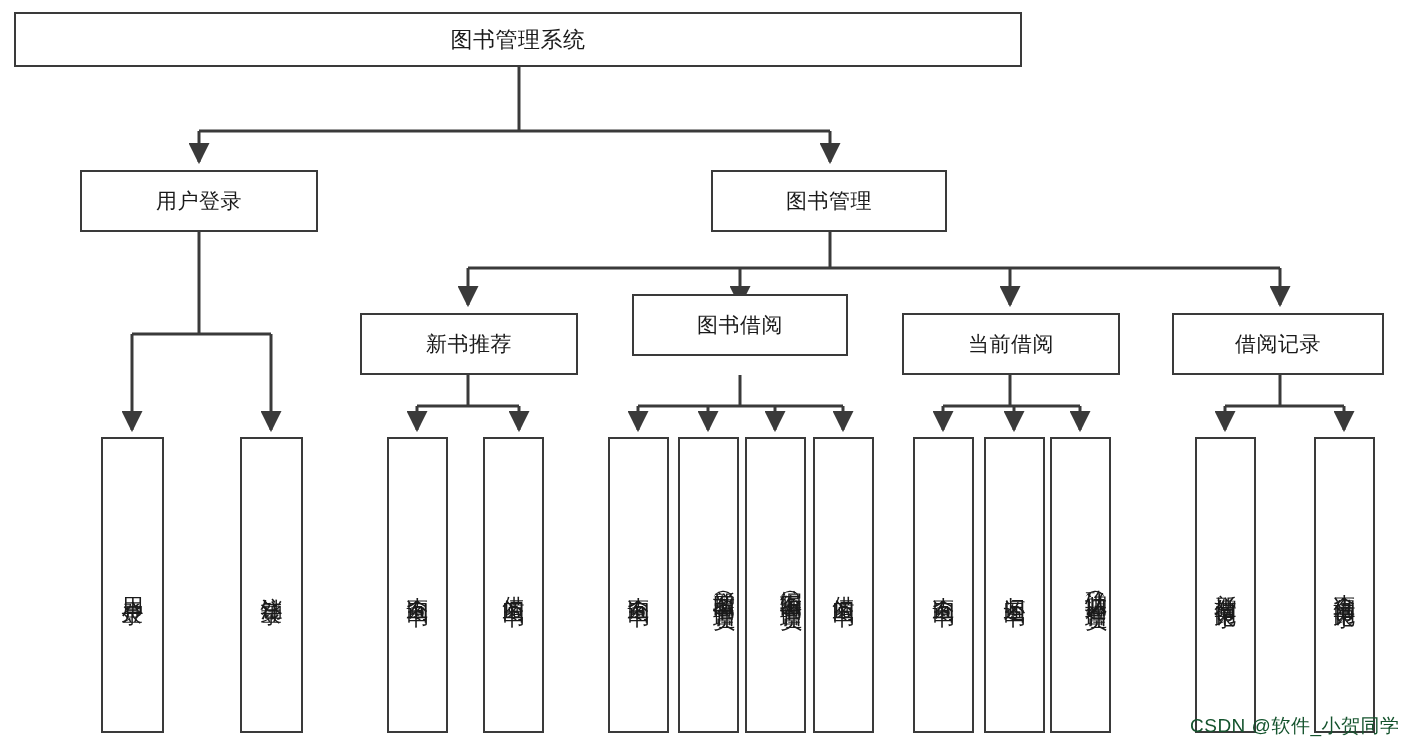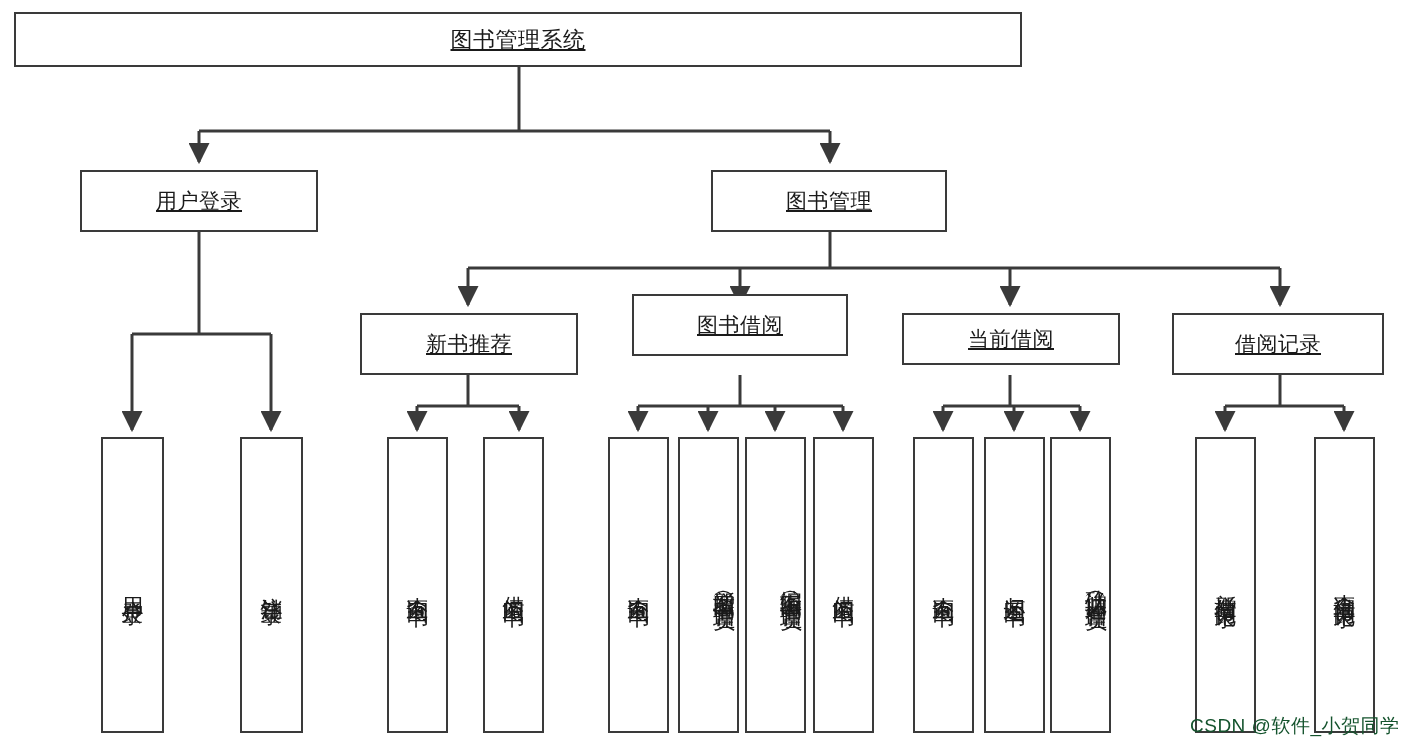--- a/index.html
+++ b/index.html
@@ -32,21 +32,20 @@
     display: flex;
     align-items: center;
     justify-content: center;
     color: #1a1a1a;
     line-height: 1.18;
     text-align: center;
   }
   .node-h {
     font-size: 21px;
     letter-spacing: 0.5px;
-    text-decoration: underline;
   }
   .node-root {
     font-size: 22px;
   }
   .node-v {
     writing-mode: vertical-rl;
     text-orientation: upright;
     font-size: 22px;
     letter-spacing: 3px;
     padding: 8px 0;
@@ -120,21 +119,21 @@
     </g>
   </svg>
 
   <div class="node node-h node-root" style="left:14px; top:12px; width:1008px; height:55px;">图书管理系统</div>
 
   <div class="node node-h" style="left:80px; top:170px; width:238px; height:62px;">用户登录</div>
   <div class="node node-h" style="left:360px; top:313px; width:218px; height:62px;">新书推荐</div>
 
   <div class="node node-h" style="left:711px; top:170px; width:236px; height:62px;">图书管理</div>
   <div class="node node-h" style="left:632px; top:294px; width:216px; height:62px;">图书借阅</div>
-  <div class="node node-h" style="left:902px; top:313px; width:218px; height:52px;">当前借阅</div>
+  <div class="node node-h" style="left:902px; top:313px; width:218px; height:62px;">当前借阅</div>
   <div class="node node-h" style="left:1172px; top:313px; width:212px; height:62px;">借阅记录</div>
 
   <div class="node node-v center-v" style="left:101px; top:437px; width:63px; height:296px;">用户登录</div>
   <div class="node node-v center-v" style="left:240px; top:437px; width:63px; height:296px;">注销登录</div>
 
   <div class="node node-v center-v" style="left:387px; top:437px; width:61px; height:296px;">查询图书</div>
   <div class="node node-v center-v" style="left:483px; top:437px; width:61px; height:296px;">借阅图书</div>
 
   <div class="node node-v center-v" style="left:608px; top:437px; width:61px; height:296px;">查询图书</div>
   <div class="node node-v" style="left:678px; top:437px; width:61px; height:296px;">新增图书（管理员）</div>

